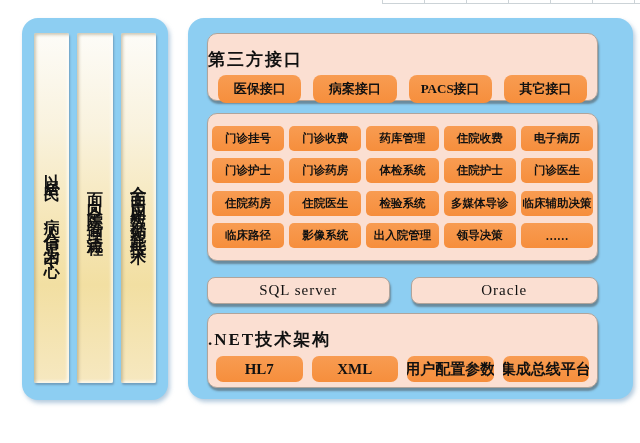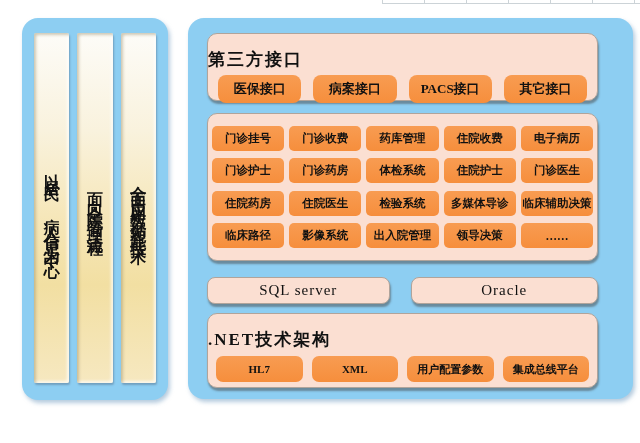--- a/index.html
+++ b/index.html
@@ -109,21 +109,21 @@
     border-radius: 8px;
     box-shadow: 1px 3px 2px rgba(70,70,70,0.5);
     display: flex; align-items: center; justify-content: center;
     font-size: 15px; font-weight: normal;
     letter-spacing: 1px;
   }
   .db-sql    { width: 185px; }
   .db-oracle { width: 190px; }
 
   .net-row { display: flex; gap: 9px; padding: 5px 8px 0 8px; }
-  .net-row .obtn { flex: 1; height: 26px; font-size: 11px; }
+  .net-row .obtn { flex: 1; height: 26px; font-size: 15px; }
 
   .panel-third { top: 15px; height: 68px; }
   .panel-net   { top: 295px; height: 75px; }
 </style>
 </head>
 <body>
 
 <div class="canvas">
 
   <div class="artifact"></div>

